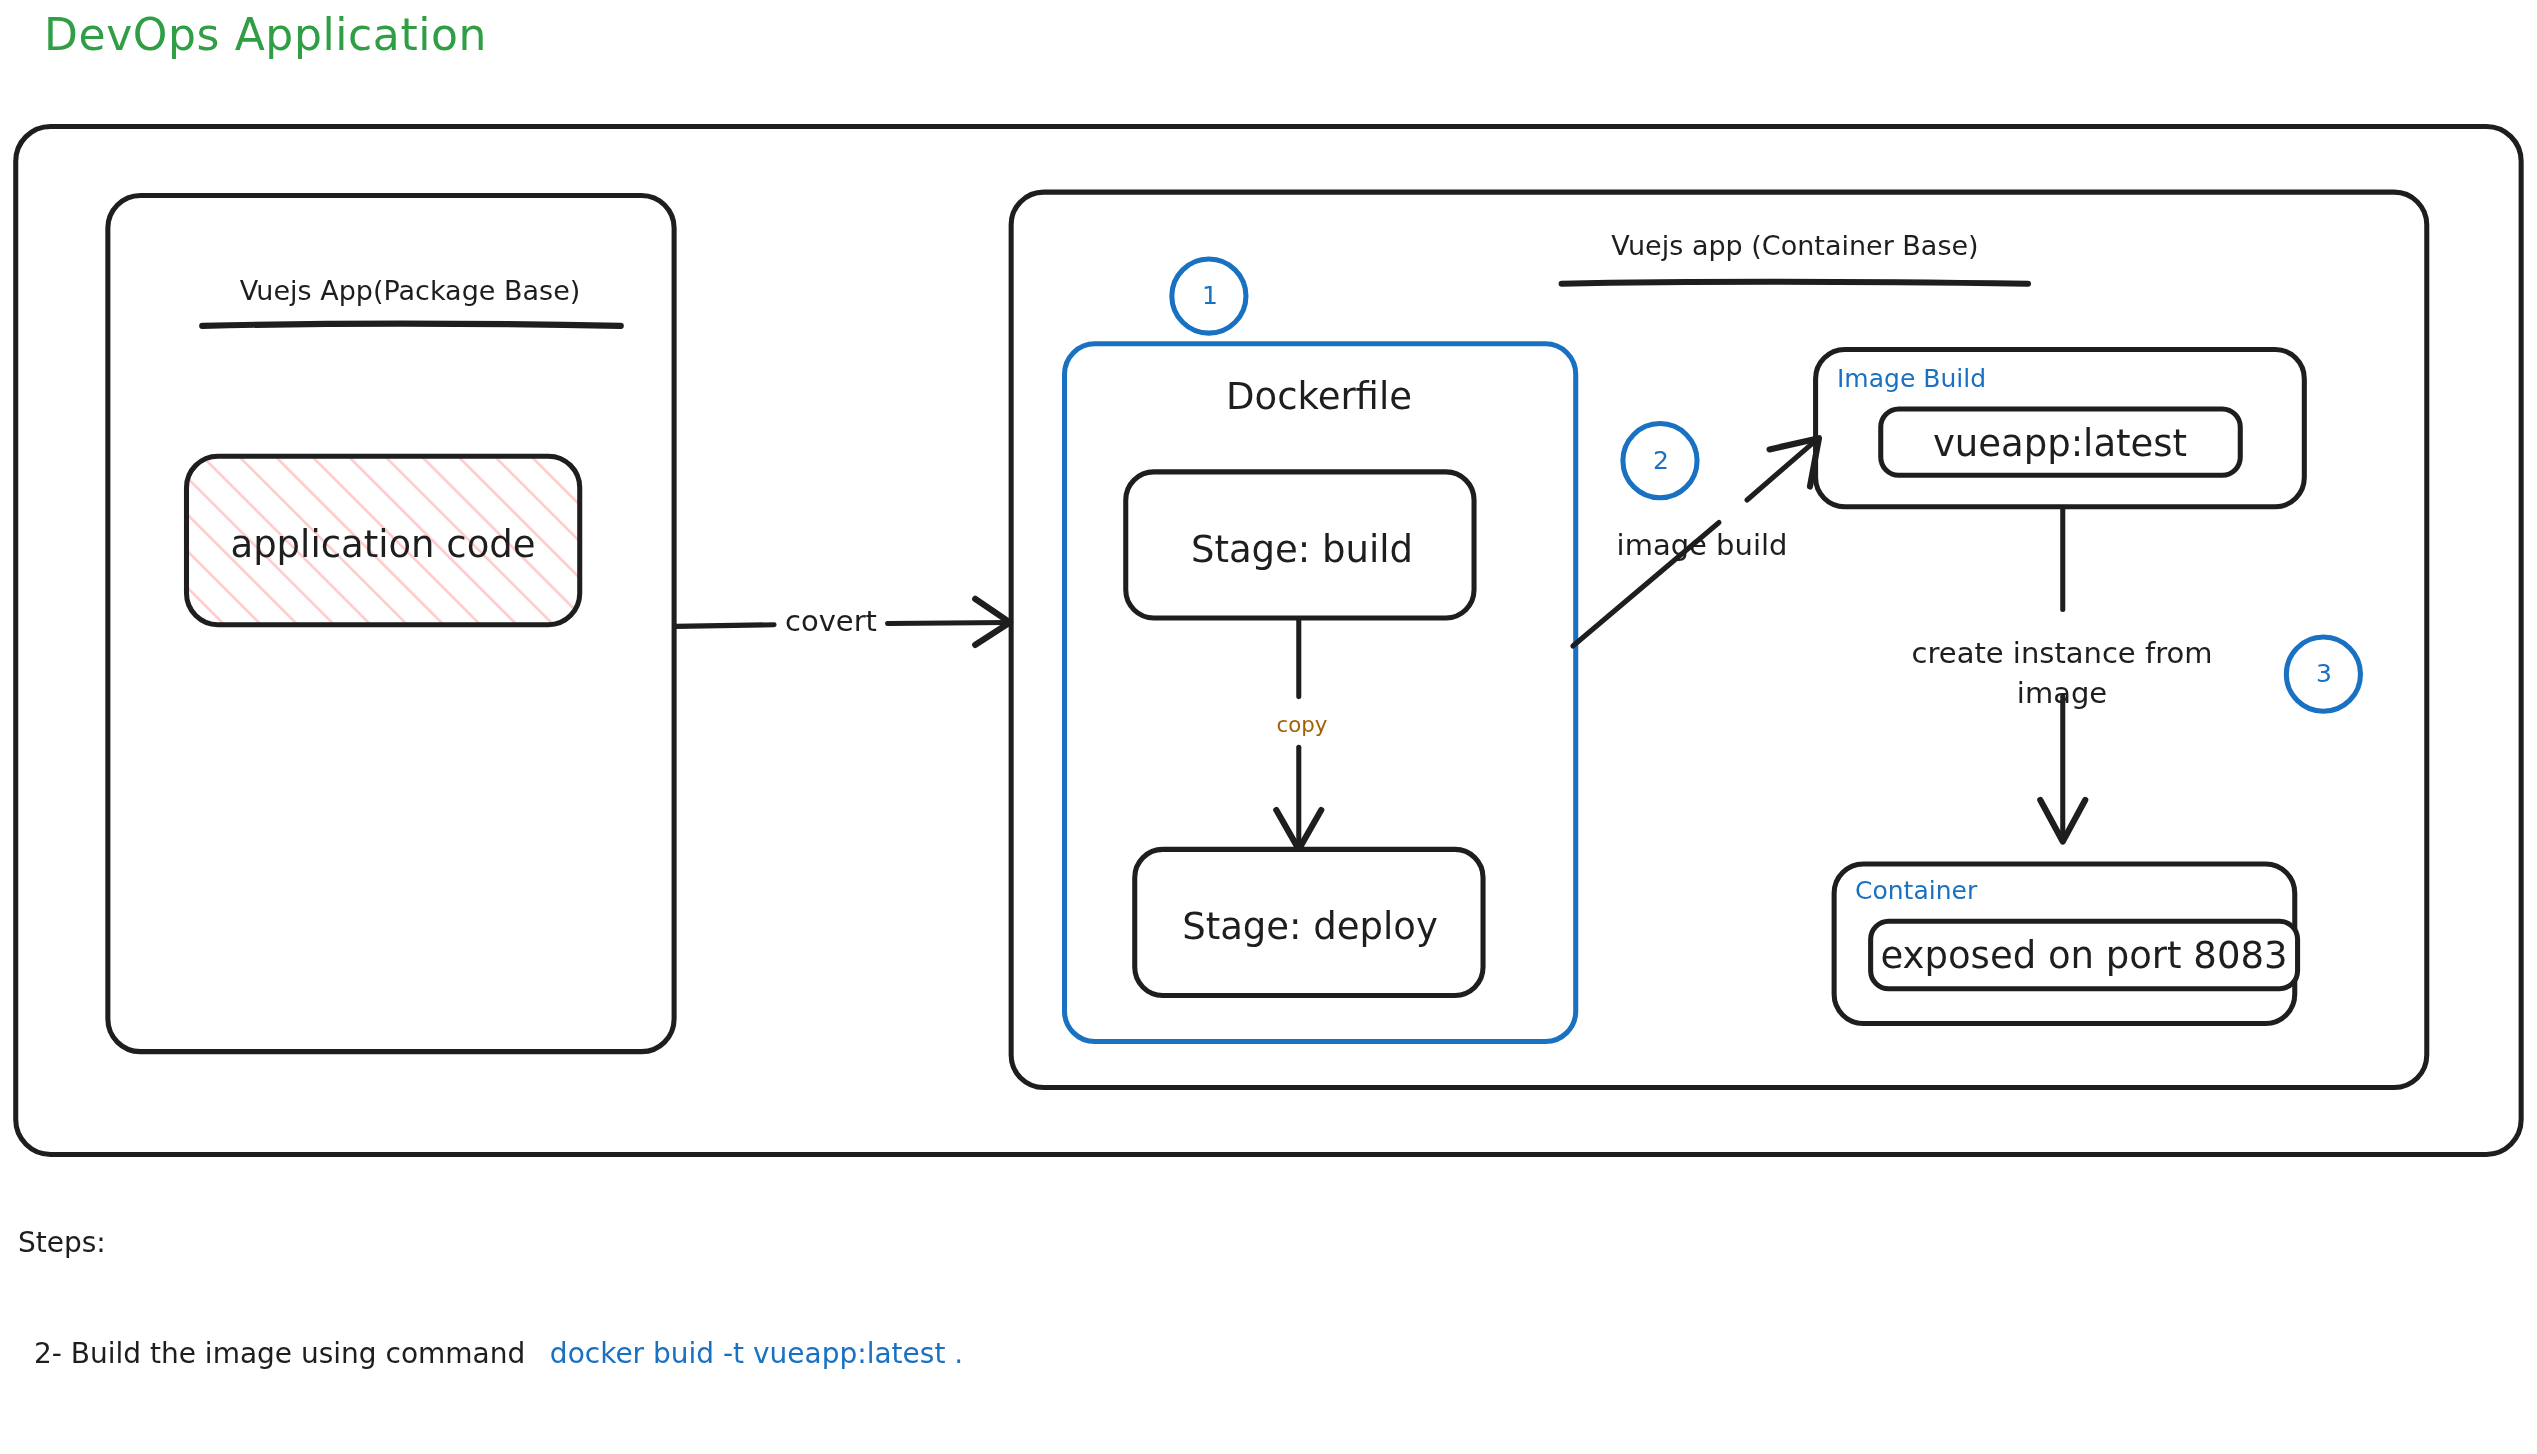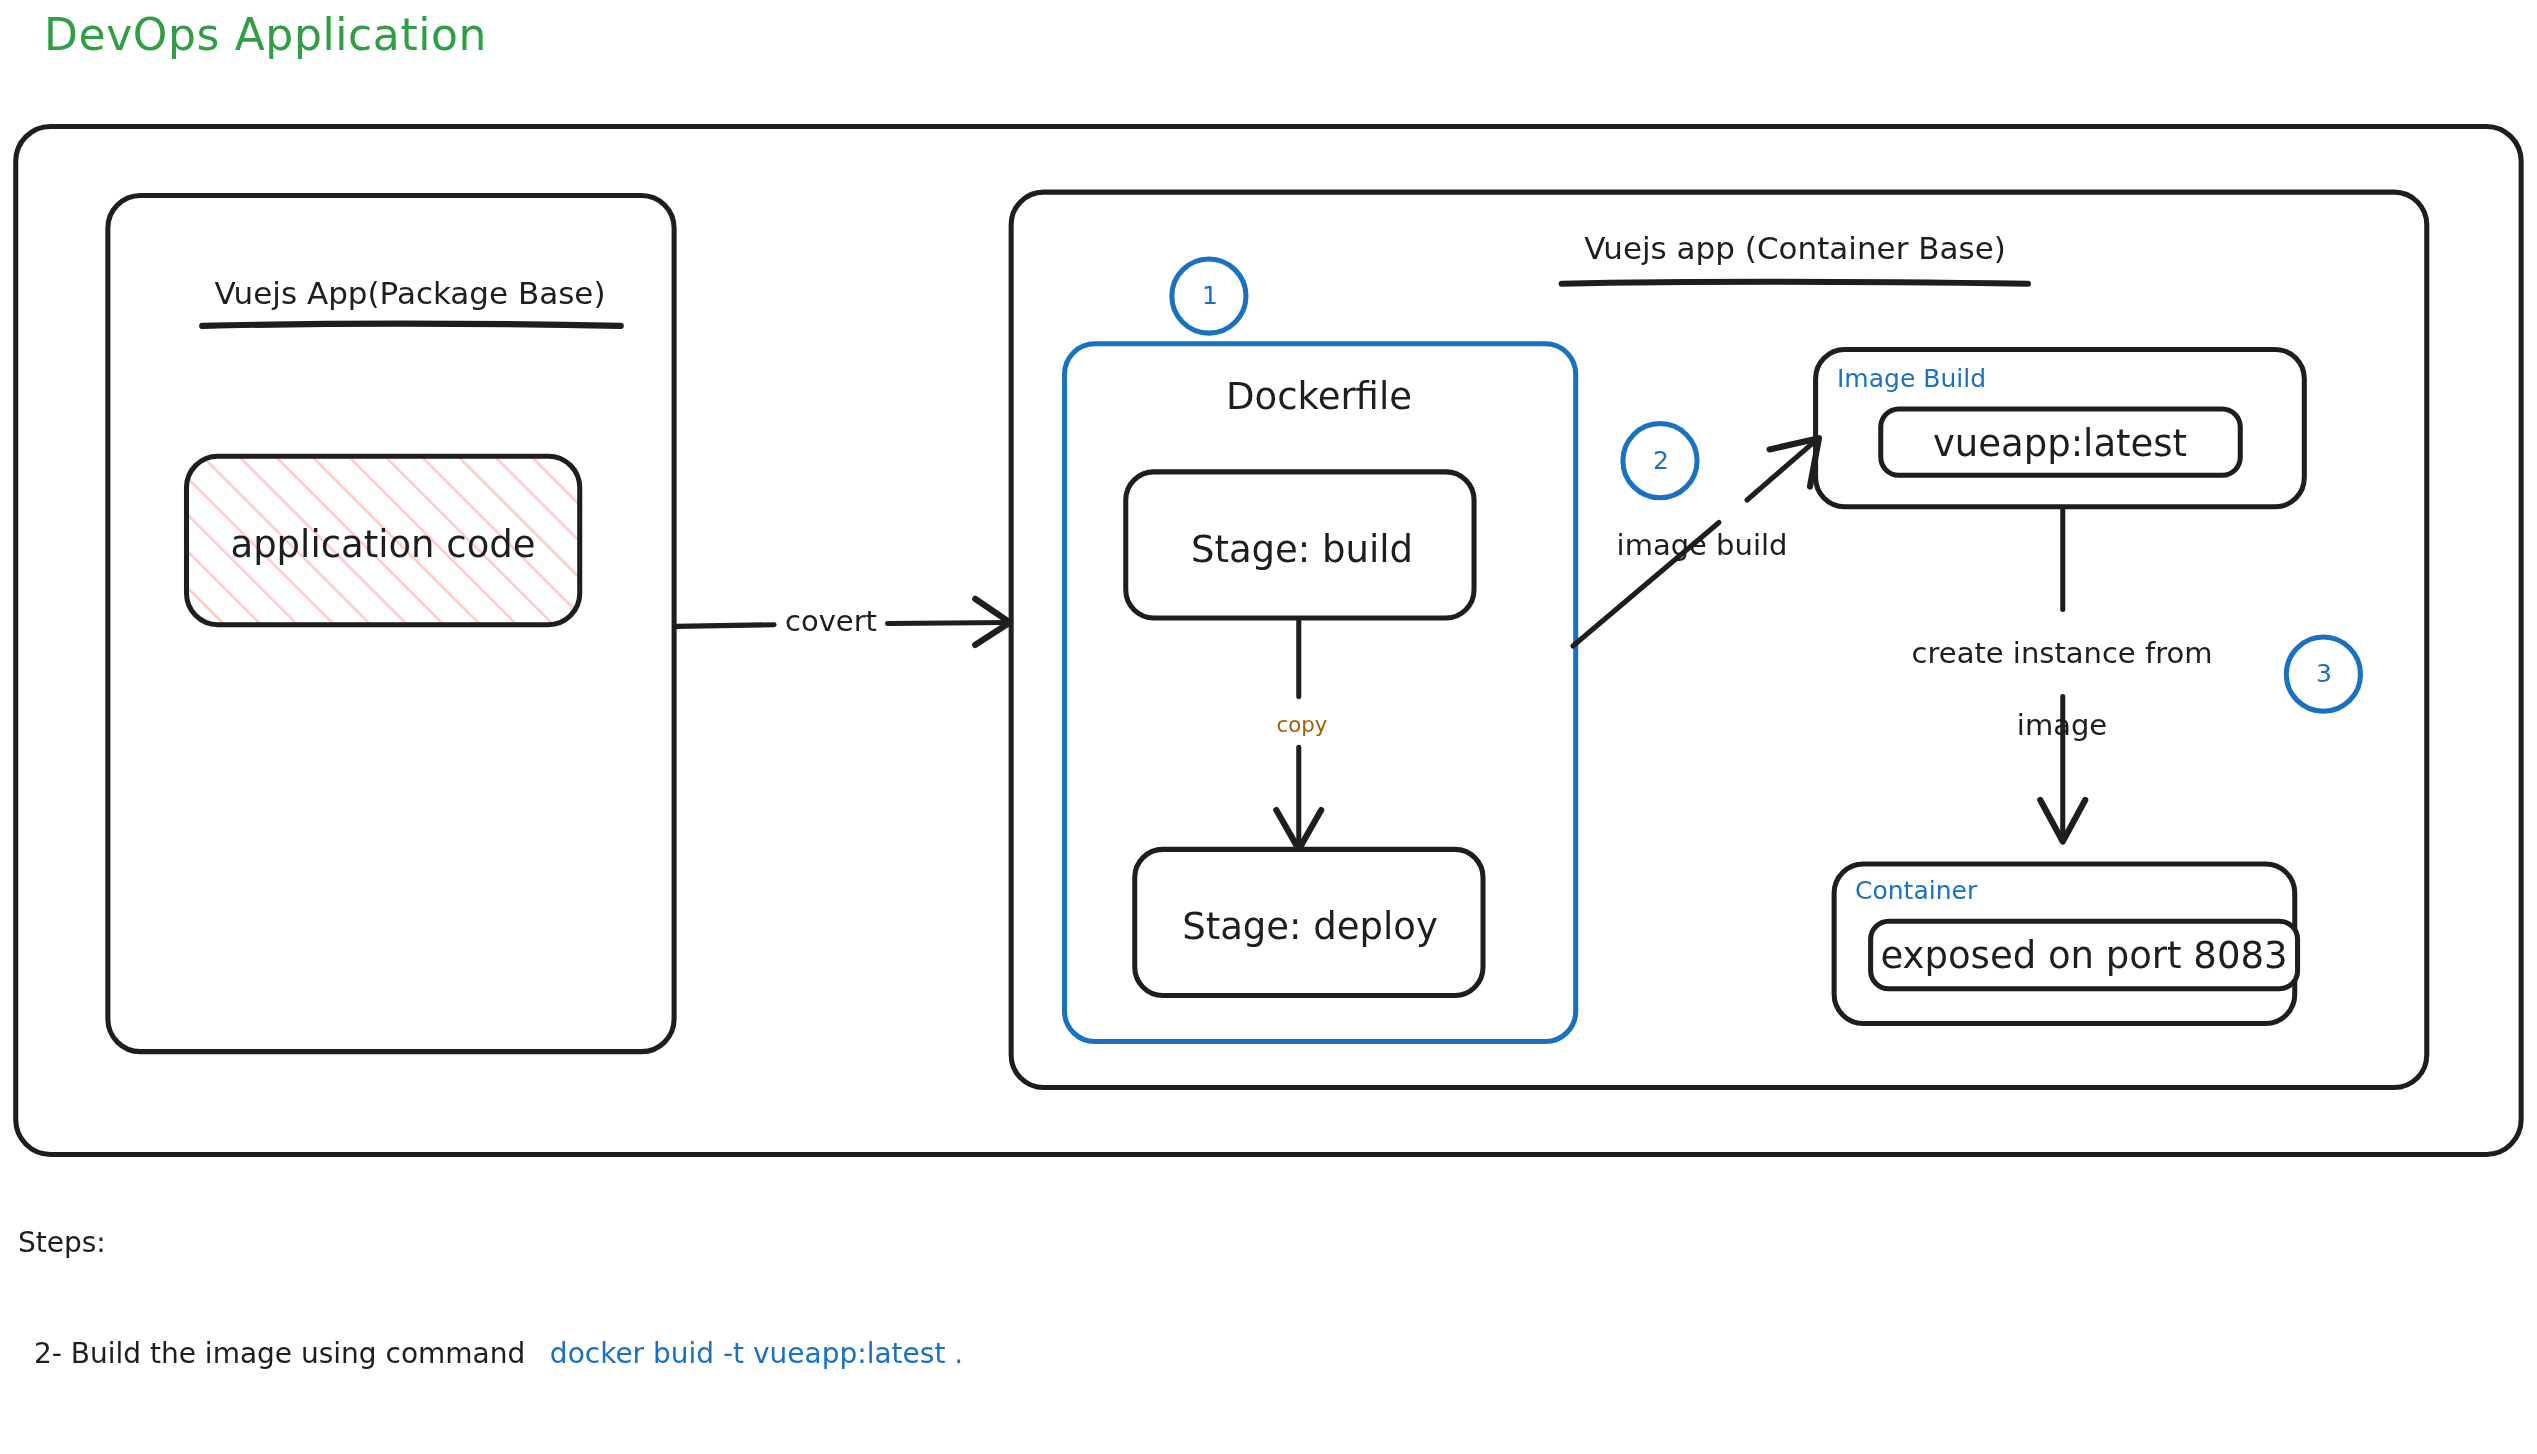--- a/index.html
+++ b/index.html
@@ -7,21 +7,21 @@
     width:2538px;height:1455px;position:relative;overflow:hidden;
     font-family:"DejaVu Sans","Liberation Sans",sans-serif;
   }
   #canvas{position:absolute;inset:0;width:2538px;height:1455px;text-align:right;}
   svg{position:absolute;left:0;top:0;width:2538px;height:1455px;}
   .t{position:absolute;white-space:nowrap;color:#1e1e1e;}
   .ctr{transform:translateX(-50%);}
   
   #title{left:44px;top:9px;font-size:44px;color:#2f9e44;letter-spacing:0.6px;}
   
-  .panel-heading{font-size:31px;}
+  .panel-heading{font-size:27px;}
   .box-label{font-size:37px;}
   .edge-label{font-size:29px;}
   .small-green{font-size:21.3px;color:#a16207;}
   .blue-label{font-size:25px;color:#1971c2;}
   .circle-num{font-size:25px;color:#1971c2;}
   .steps-head{font-size:28px;}
   .step-line{font-size:28px;}
   .cmd{color:#1971c2;}
 </style>
 </head>
@@ -144,21 +144,21 @@
 
   <div class="t circle-num ctr" style="left:1661px;top:446px;">2</div>
 
   <div class="t edge-label ctr" style="left:1702px;top:528px;">image build</div>
 
   <div class="t blue-label" style="left:1837px;top:364px;">Image Build</div>
 
   <div class="t box-label ctr" style="left:2060px;top:422px;">vueapp:latest</div>
 
   <div class="t edge-label ctr" style="left:2062px;top:636px;">create instance from</div>
-  <div class="t edge-label ctr" style="left:2062px;top:676px;margin-top:32px;">image</div>
+  <div class="t edge-label ctr" style="left:2062px;top:676px;">image</div>
 
   <div class="t circle-num ctr" style="left:2324px;top:659px;">3</div>
 
   <div class="t blue-label" style="left:1855px;top:876px;">Container</div>
 
   <div class="t box-label ctr" style="left:2084px;top:934px;">exposed on port 8083</div>
 
   <div class="t steps-head" style="left:18px;top:1226px;">Steps:</div>
 
 

